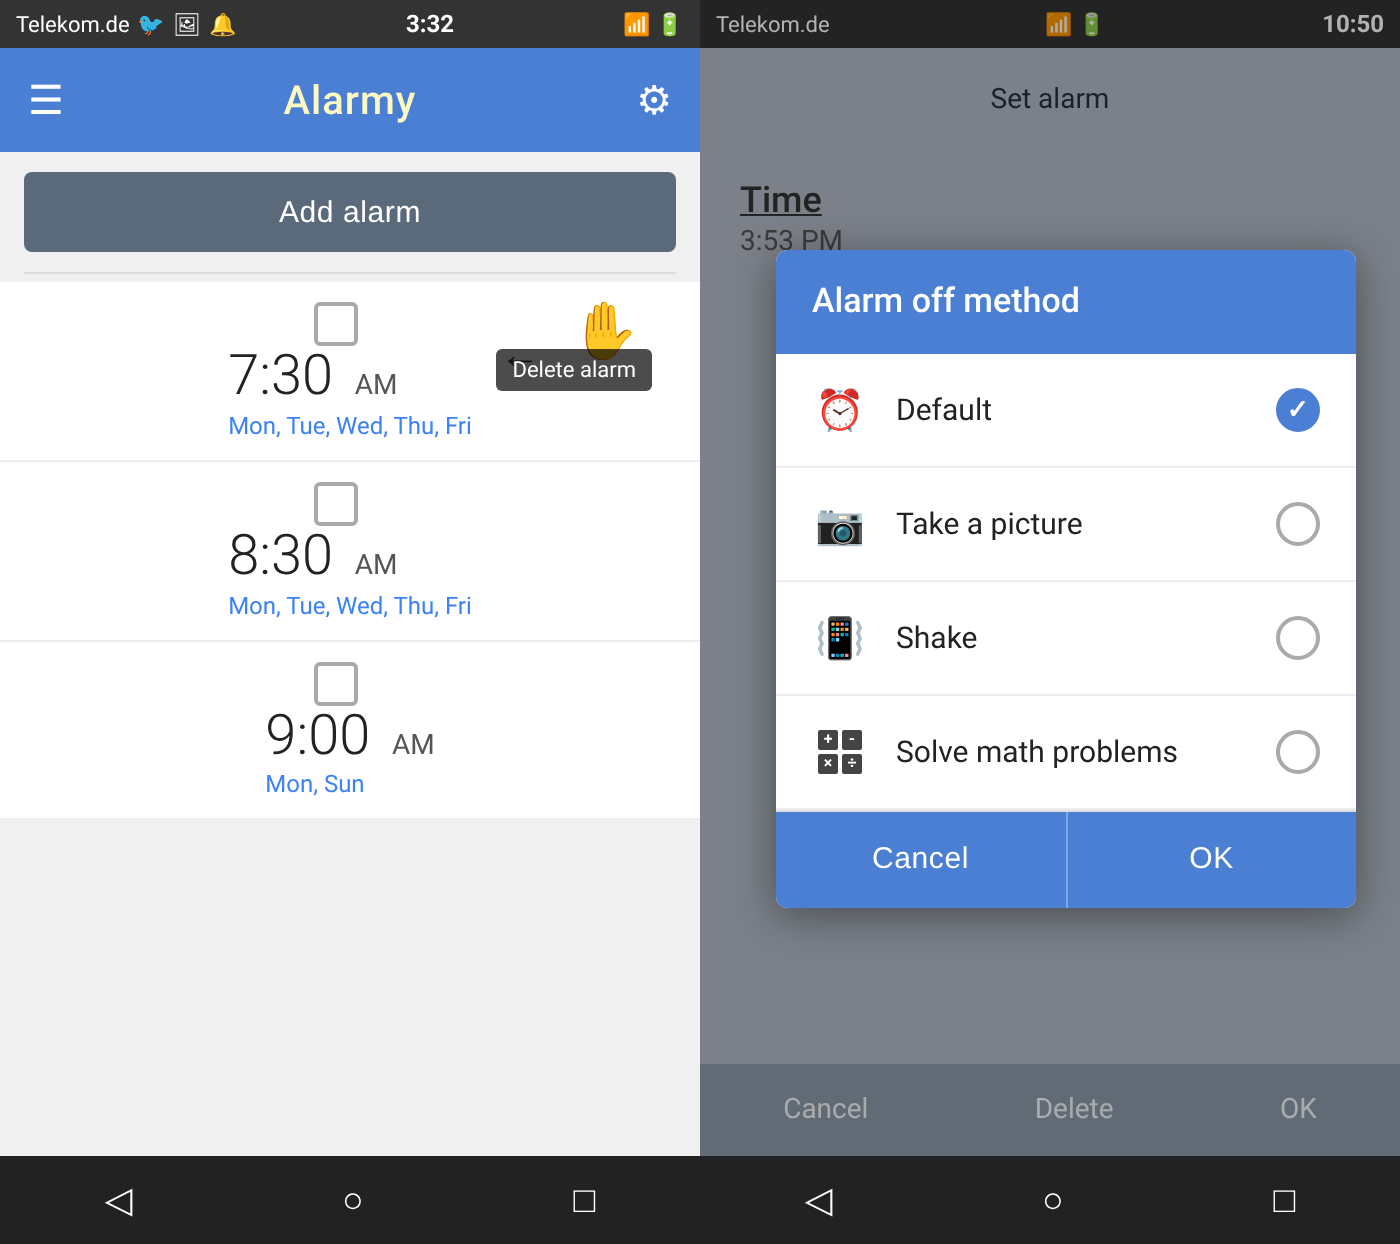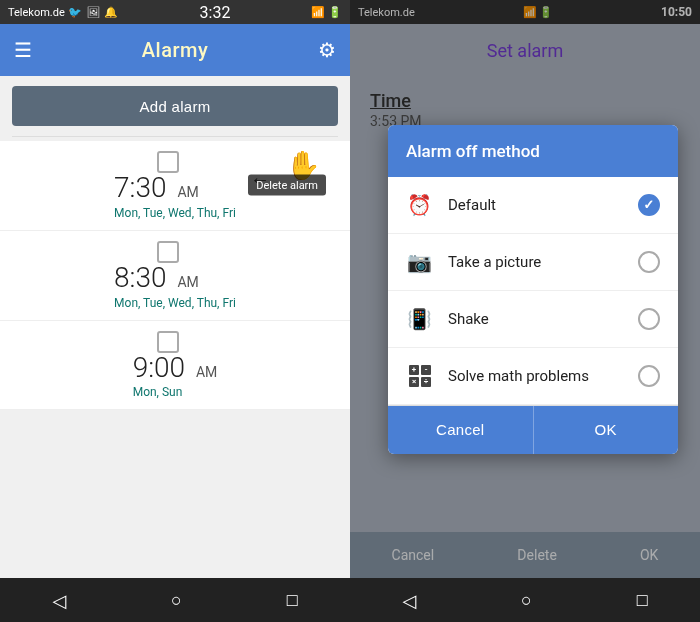--- a/index.html
+++ b/index.html
@@ -18,21 +18,21 @@
       background: #333;
       height: 24px;
       display: flex;
       align-items: center;
       justify-content: space-between;
       padding: 0 8px;
       color: #fff;
       font-size: 11px;
     }
     .status-left-info { display: flex; align-items: center; gap: 4px; }
-    .status-left-time { font-size: 16px; font-weight: normal; }
+    .status-left-time { font-size: 12px; font-weight: bold; }
 
     .app-header {
       background: #4a7fd4;
       height: 52px;
       display: flex;
       align-items: center;
       justify-content: space-between;
       padding: 0 14px;
     }
     .app-header-title {
@@ -91,21 +91,21 @@
       line-height: 1.1;
     }
     .alarm-time .ampm {
       font-size: 14px;
       font-weight: 400;
       color: #555;
       margin-left: 4px;
     }
     .alarm-days {
       font-size: 12px;
-      color: #0f766e;
+      color: #3b82f6;
       margin-top: 2px;
     }
 
     .delete-tooltip {
       position: absolute;
       right: 24px;
       top: 50%;
       transform: translateY(-50%);
       background: rgba(0,0,0,0.7);
       color: #fff;
@@ -163,22 +163,22 @@
     .status-right-time { font-size: 12px; font-weight: bold; }
 
     .set-alarm-header {
       background: #b0b8c4;
       height: 52px;
       display: flex;
       align-items: center;
       justify-content: center;
     }
     .set-alarm-title {
-      color: #6d28d9;
-      font-size: 18px;
+      color: #0f172a;
+      font-size: 14px;
       font-weight: 400;
       opacity: 0.85;
     }
 
     .time-section {
       padding: 14px 20px 10px;
     }
     .time-label { font-size: 18px; font-weight: 500; color: #333; text-decoration: underline; }
     .time-value { font-size: 14px; color: #555; margin-top: 2px; }
 

